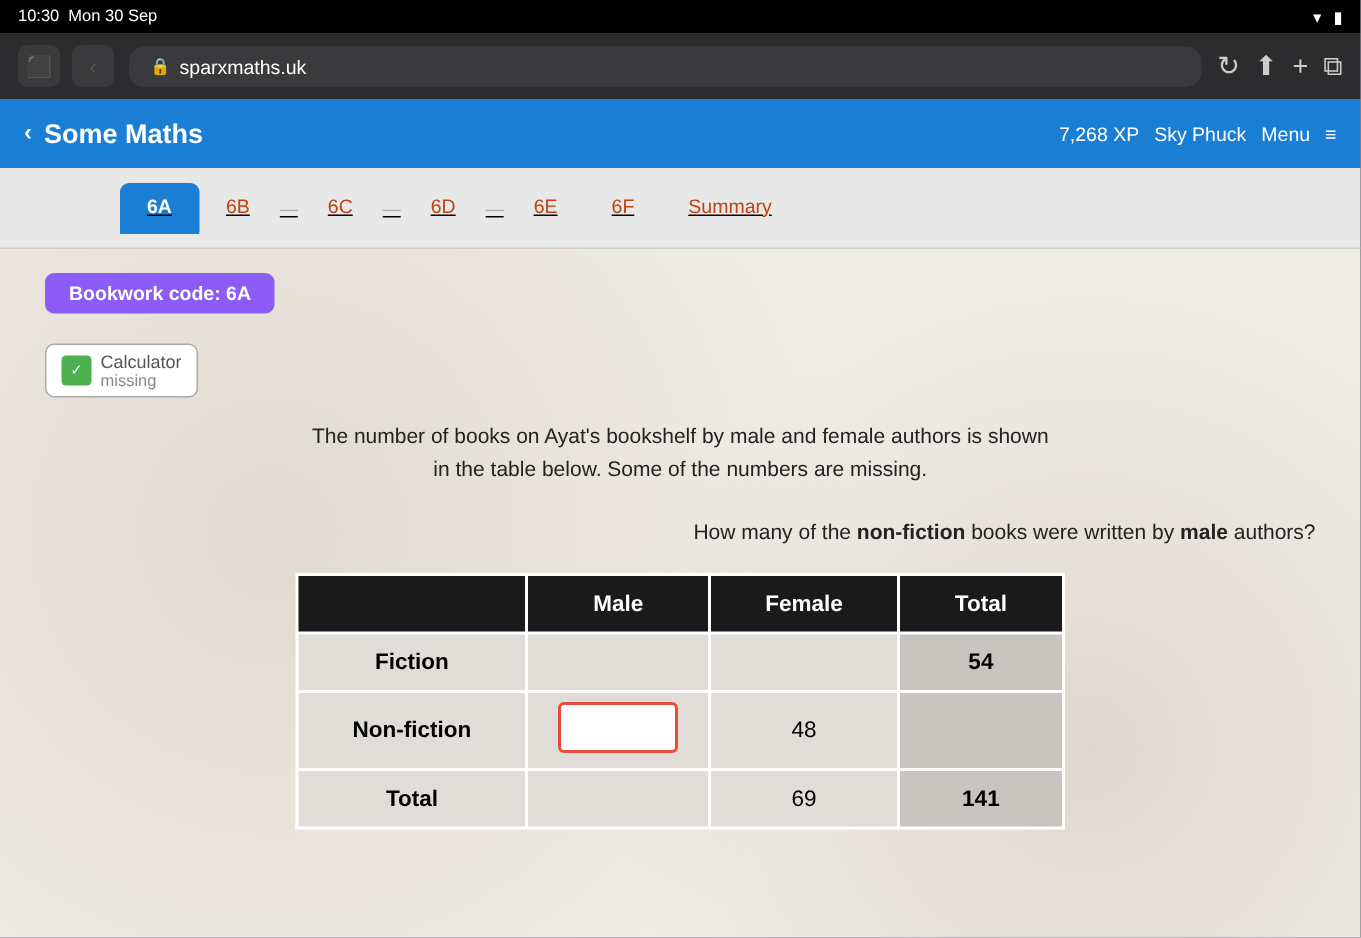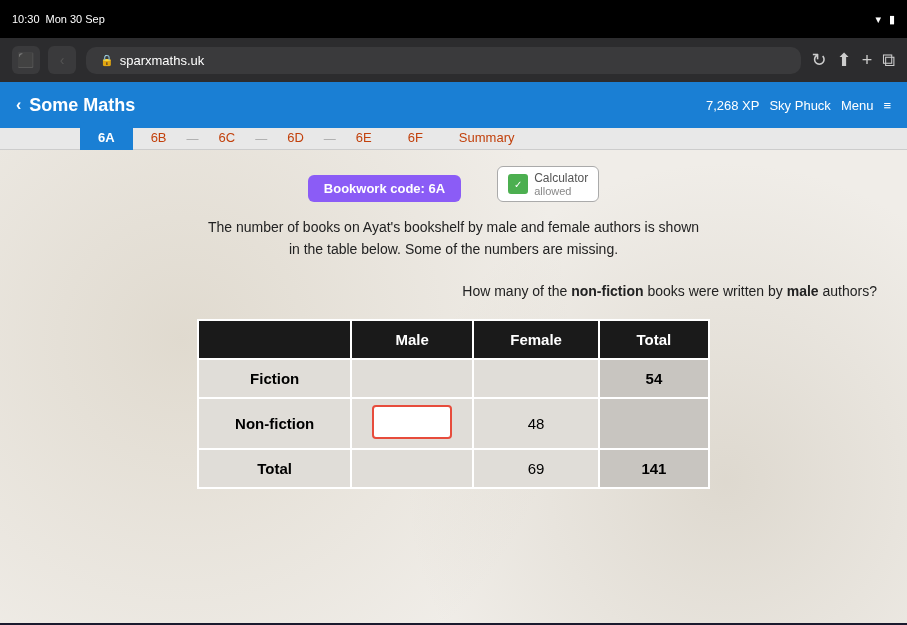--- a/index.html
+++ b/index.html
@@ -14,21 +14,21 @@
     }
 
     .status-bar {
       background: #000;
       color: #fff;
       font-size: 11px;
       padding: 4px 12px;
       display: flex;
       align-items: center;
       justify-content: space-between;
-      height: 38px;
+      height: 22px;
     }
 
     .status-left { display: flex; align-items: center; gap: 6px; }
     .status-right { display: flex; align-items: center; gap: 8px; font-size: 11px; }
 
     .browser-bar {
       background: #2c2c2e;
       display: flex;
       align-items: center;
       padding: 6px 12px;
@@ -90,23 +90,24 @@
       display: flex;
       align-items: center;
       gap: 10px;
     }
 
     .tabs-bar {
       background: #e8e8e8;
       display: flex;
       align-items: center;
       padding: 0 80px;
-      height: 22px;
+      height: 54px;
       gap: 0;
       border-bottom: 1px solid #ccc;
+      text-decoration: underline;
     }
 
     .tab {
       padding: 8px 18px;
       font-size: 13px;
       color: #c2410c;
       cursor: pointer;
       border-bottom: 3px solid transparent;
     }
 
@@ -131,24 +132,25 @@
         radial-gradient(circle at 80% 70%, rgba(180,170,150,0.3) 0%, transparent 40%);
       flex: 1;
       padding: 16px 30px 20px;
       height: calc(625px - 22px - 44px - 46px - 40px);
       overflow: hidden;
       position: relative;
     }
 
     .bookwork-bar {
       display: flex;
-      align-items: flex-end;
+      align-items: flex-start;
       justify-content: center;
-      gap: 36px;
+      gap: 20px;
       margin-bottom: 14px;
+      flex-direction: column;
     }
 
     .bookwork-badge {
       background: #8B5CF6;
       color: #fff;
       padding: 6px 16px;
       border-radius: 6px;
       font-size: 13px;
       font-weight: bold;
     }
@@ -327,21 +329,21 @@
   <div class="bookwork-bar">
     <div class="bookwork-badge">
       <span>Bookwork code: 6A</span>
     </div>
     <div class="calculator-info">
       <div class="calc-icon">
         <span>✓</span>
       </div>
       <div>
         <div>Calculator</div>
-        <div style="font-size:11px;color:#888;">allowed</div>
+        <div style="font-size:11px;color:#888;">missing</div>
       </div>
     </div>
   </div>
 
   <div class="question-text">
     <div>The number of books on Ayat's bookshelf by male and female authors is shown</div>
     <div>in the table below. Some of the numbers are missing.</div>
   </div>
   <div class="question-ask">
     <span>How many of the </span><strong>non-fiction</strong><span> books were written by </span><strong>male</strong><span> authors?</span>

